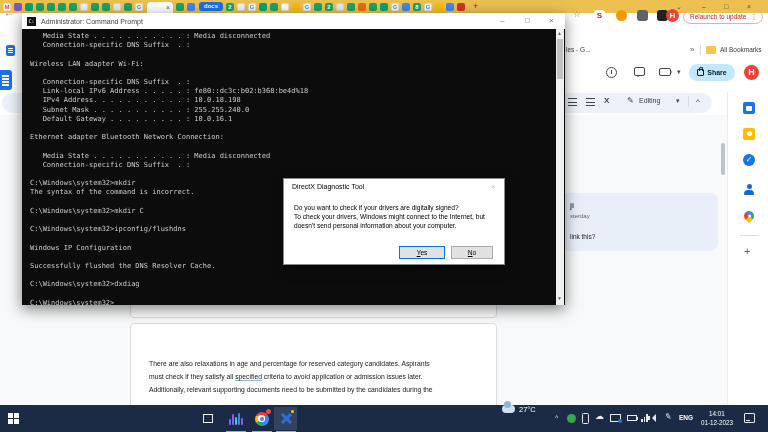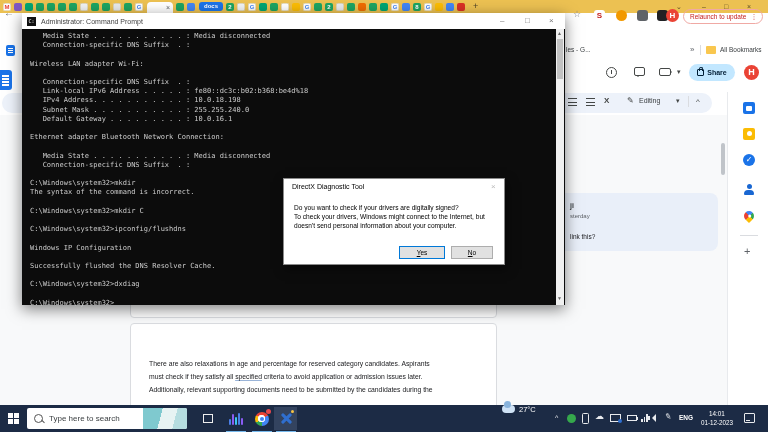--- a/index.html
+++ b/index.html
@@ -366,25 +366,20 @@
 To check your drivers, Windows might connect to the Internet, but
 doesn't send personal information about your computer.</div>
     <div class="dx-btn" id="dx-yes"><span class="undl">Y</span><span>es</span></div>
     <div class="dx-btn" id="dx-no"><span class="undl">N</span><span>o</span></div>
   </div>
 
   <div class="abs" id="taskbar">
     <div class="abs" id="start-btn">
       <div class="abs" id="start-logo"></div>
     </div>
-    <div class="abs" id="search-box">
-      <span id="search-icon"></span>
-      <span id="search-placeholder">Type here to search</span>
-      <span id="search-img"></span>
-    </div>
     <div class="abs tb-app" id="taskview-icon">
         <span class="s"></span>
       </div>
     <div class="abs tb-app" id="waveform-app">
       <span class="wv">
           <i style="height:6px;background:#4a7fe8"></i>
           <i style="height:11px;background:#8a5cf5"></i>
           <i style="height:8px;background:#3ec6f0"></i>
           <i style="height:12px;background:#4a7fe8"></i>
           <i style="height:7px;background:#8a5cf5"></i>

